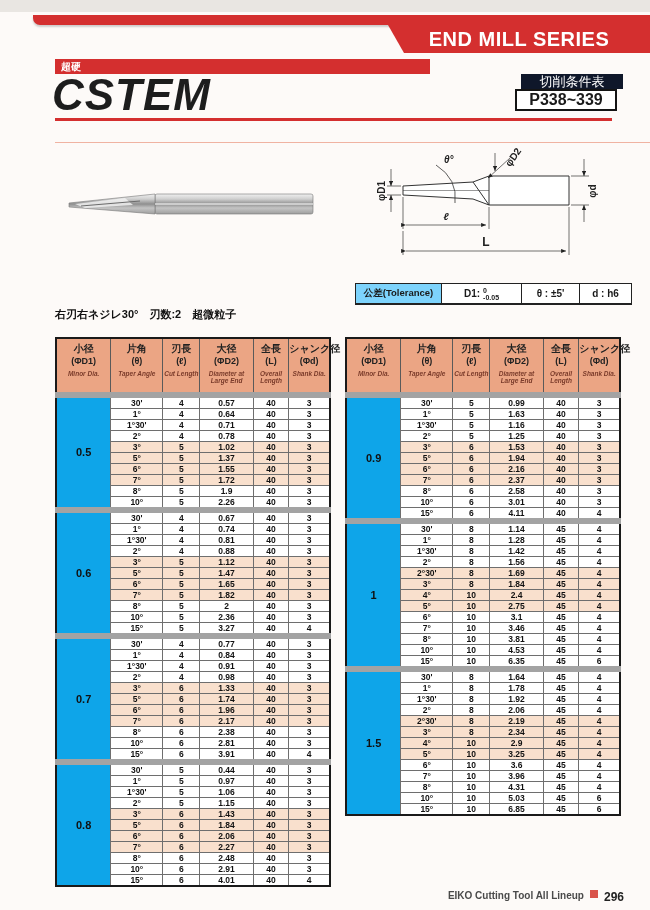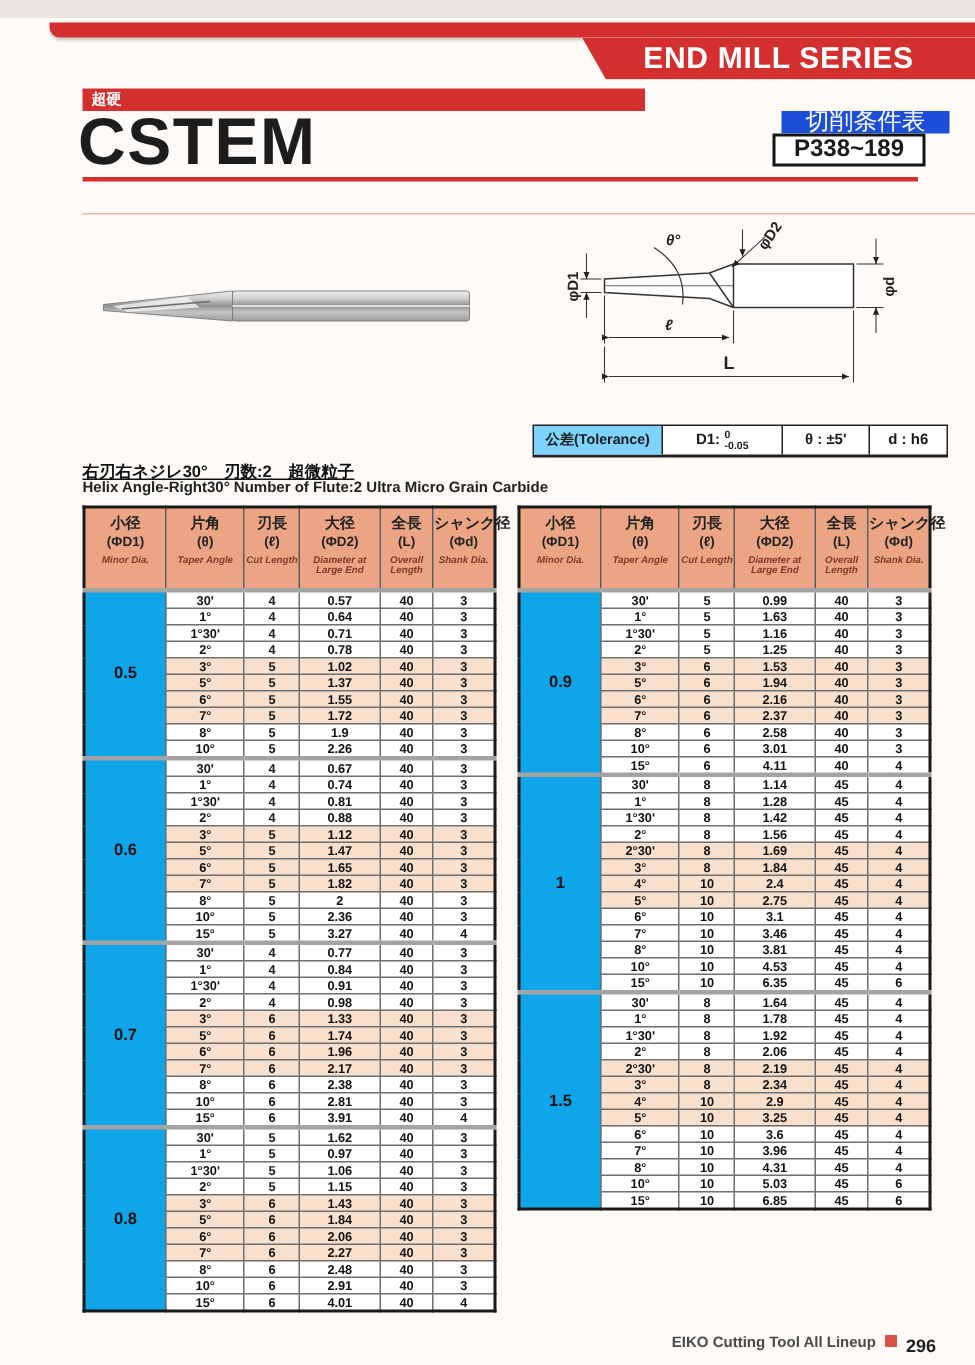--- a/index.html
+++ b/index.html
@@ -10,23 +10,23 @@
   .ribbon-strip{position:absolute;left:33px;top:3px;width:617px;height:10px;background:#d42f2f;
                 border-bottom-left-radius:7px;box-shadow:0 2px 2px rgba(120,120,120,.35);}
   .series-banner{position:absolute;left:388px;top:13px;width:262px;height:28px;background:#d42f2f;
                  clip-path:polygon(0 0,100% 0,100% 100%,16px 100%);
                  display:flex;align-items:center;justify-content:center;}
   .series-banner span{color:#fff;font-weight:bold;font-size:20px;letter-spacing:.5px;}
 
   
   .material-tag{position:absolute;left:55px;top:47px;width:375px;height:15px;background:#d42f2f;
                 color:#fff;font-size:10px;font-weight:bold;line-height:15px;padding-left:6px;box-sizing:border-box;}
-  .page-title{position:absolute;left:52px;top:58px;font-size:44px;font-weight:900;letter-spacing:1px;color:#1d1d1d;}
-  .cond-badge{position:absolute;left:521px;top:62px;width:112px;height:15px;background:#1d4ed8;color:#fff;
-              font-size:16px;line-height:15px;text-align:center;}
+  .page-title{position:absolute;left:52px;top:58px;font-size:44px;font-weight:900;letter-spacing:1px;color:#1d1d1d;font-style:italic;}
+  .cond-badge{position:absolute;left:521px;top:62px;width:102px;height:15px;background:#0f172a;color:#fff;
+              font-size:13px;line-height:15px;text-align:center;}
   .cond-pages{position:absolute;left:515px;top:77px;width:102px;height:22px;background:#fff;border:2px solid #141414;
               box-sizing:border-box;font-size:16px;font-weight:bold;text-align:center;line-height:18px;}
   .title-rule{position:absolute;left:55px;top:106px;width:557px;height:3px;background:#d42f2f;}
   .subtitle{position:absolute;left:55px;top:111px;display:flex;align-items:baseline;gap:9px;}
   .subtitle .jp{font-size:15px;font-weight:bold;color:#111;}
   .subtitle .en{font-size:11px;font-style:italic;font-weight:bold;color:#333;}
   .subtitle-rule{position:absolute;left:55px;top:130px;width:595px;height:1px;background:#f0b3a2;}
 
   
   .tol{position:absolute;left:355px;top:271px;width:277px;height:22px;display:flex;
@@ -34,37 +34,37 @@
   .tol>div{display:flex;align-items:center;justify-content:center;border-right:1px solid #222;
            font-size:10px;font-weight:bold;box-sizing:border-box;}
   .tol>div:last-child{border-right:none;}
   .tol .t-label{flex:0 0 86px;background:#7dd3fc;font-size:9.5px;}
   .tol .t-d1{flex:0 0 80px;gap:3px;}
   .tol .t-th{flex:0 0 58px;}
   .tol .t-d{flex:1;}
   .frac{display:flex;flex-direction:column;line-height:7px;font-size:7px;justify-content:center;}
 
   
-  .note-jp{position:absolute;left:55px;top:295px;font-size:11px;font-weight:bold;color:#111;text-decoration:underline;}
+  .note-jp{position:absolute;left:55px;top:295px;font-size:11px;font-weight:bold;color:#111;}
   .note-en{position:absolute;left:55px;top:308px;font-size:10px;font-weight:bold;color:#222;}
 
   
   .tbl-host{position:absolute;top:325px;width:276px;}
   #tbl-left{left:55px;}
   #tbl-right{left:345px;}
   table.spec{width:100%;border-collapse:collapse;table-layout:fixed;background:#fff;border:2px solid #1a1a1a;}
   table.spec th{background:#eba584;border:1px solid #5a5a5a;border-bottom:2px solid #1a1a1a;
                 padding:3px 0 2px;vertical-align:top;height:48px;}
   .h-jp{font-size:10px;font-weight:bold;color:#222;white-space:nowrap;}
   .h-sym{font-size:9px;font-weight:bold;color:#222;}
   .h-en{font-size:6.5px;font-style:italic;font-weight:bold;color:#7a3b2a;margin-top:4px;line-height:1.15;}
   table.spec td{border:1px solid #6e6e6e;font-size:8.5px;font-weight:bold;color:#111;
                 text-align:center;height:9px;line-height:9px;padding:.5px 0;}
   table.spec tr.alt td{background:#f9e0cd;}
-  table.spec tr.gstart td{border-top:3px solid #a3a3a3;}
+  table.spec tr.gstart td{border-top:6px solid #a3a3a3;}
   table.spec td.gcell{background:#0ea5e9;font-size:11px;}
 
   
   .footer{position:absolute;top:878px;right:26px;display:flex;gap:6px;}
   .footer .f-text{font-size:10px;color:#4a4a4a;font-weight:bold;}
   .footer .f-sq{width:8px;height:8px;background:#d9534a;}
   .footer .f-page{font-size:12px;font-weight:bold;color:#222;}
 
   .photo-svg{position:absolute;left:55px;top:155px;}
   .diag-svg{position:absolute;left:358px;top:133px;}
@@ -75,21 +75,21 @@
 <div id="page">
 
   <div class="ribbon-strip"></div>
   <div class="series-banner">
     <span>END MILL SERIES</span>
   </div>
 
   <div class="material-tag">超硬</div>
   <div class="page-title">CSTEM</div>
   <div class="cond-badge">切削条件表</div>
-  <div class="cond-pages">P338~189</div>
+  <div class="cond-pages">P338~339</div>
   <div class="title-rule"></div>
   <div class="subtitle-rule"></div>
 
   <svg class="photo-svg" width="265" height="75" viewBox="0 0 265 75">
     <defs>
       <linearGradient id="metal" x1="0" y1="0" x2="0" y2="1">
         <stop offset="0" stop-color="#f0f0f0"></stop>
           <stop offset="0.25" stop-color="#cfcfcf"></stop>
         <stop offset="0.5" stop-color="#8f8f8f"></stop>
           <stop offset="0.7" stop-color="#c4c4c4"></stop>
@@ -156,21 +156,20 @@
       <span class="frac">
         <span>0</span>
         <span>-0.05</span>
       </span>
     </div>
     <div class="t-th">θ : ±5'</div>
     <div class="t-d">d : h6</div>
   </div>
 
   <div class="note-jp">右刃右ネジレ30°　刃数:2　超微粒子</div>
-  <div class="note-en">Helix Angle-Right30°   Number of Flute:2   Ultra Micro Grain Carbide</div>
 
   <div id="tbl-left" class="tbl-host">
       <table class="spec">
         <colgroup>
           <col style="width: 20%;">
           <col style="width: 19%;">
           <col style="width: 13.5%;">
           <col style="width: 19.5%;">
           <col style="width: 13%;">
           <col style="width: 15%;">
@@ -434,21 +433,21 @@
             <td>15°</td>
             <td>6</td>
             <td>3.91</td>
             <td>40</td>
             <td>4</td>
           </tr>
           <tr class="gstart">
             <td class="gcell" rowspan="11">0.8</td>
             <td>30'</td>
             <td>5</td>
-            <td>1.62</td>
+            <td>0.44</td>
             <td>40</td>
             <td>3</td>
           </tr>
           <tr>
             <td>1°</td>
             <td>5</td>
             <td>0.97</td>
             <td>40</td>
             <td>3</td>
           </tr>

